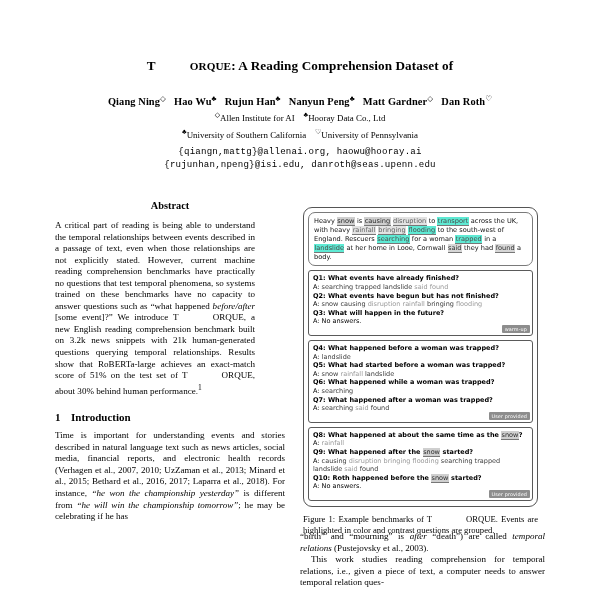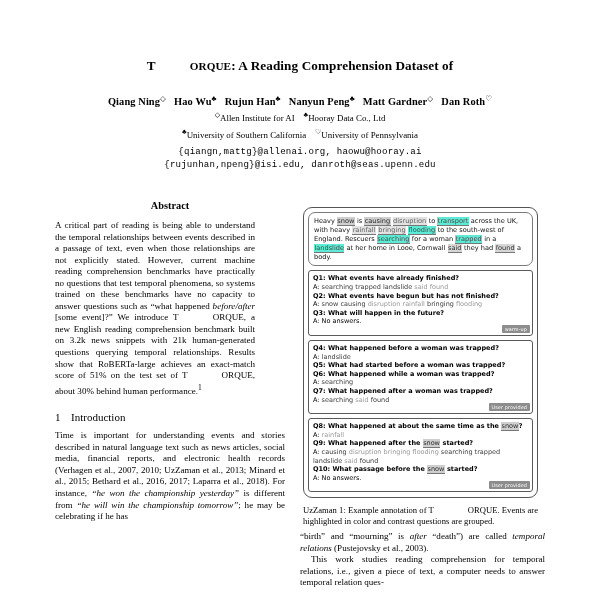--- a/index.html
+++ b/index.html
@@ -75,21 +75,21 @@
     width: 230px;
   }
   .sec-head-center {
     text-align: center;
     font-size: 10.3px;
     font-weight: bold;
     margin: 0 0 9px 0;
   }
   .sec-head {
     font-size: 11px;
-    font-weight: normal;
+    font-weight: bold;
     margin: 14px 0 7px 0;
   }
   .sec-head .num { display: inline-block; width: 16px; }
   p.body {
     margin: 0;
     font-size: 9.05px;
     line-height: 11.55px;
     text-align: justify;
     text-justify: inter-word;
     hyphens: manual;
@@ -246,42 +246,43 @@
             <div class="aline"><span class="alabel">A: </span><span class="ans-dark">snow</span><span> </span><span class="ans-dark">causing</span><span> </span><span class="ans-light">disruption</span><span> </span><span class="ans-light">rainfall</span><span> </span><span class="ans-dark">bringing</span><span> </span><span class="ans-light">flooding</span></div>
             <div class="qline">Q3: What will happen in the future?</div>
             <div class="aline"><span class="alabel">A: </span><span>No answers.</span></div>
             <div class="badge-spacer"></div>
             <div class="badge">warm-up</div>
           </div>
           <div class="qbox">
             <div class="qline">Q4: What happened before a woman was trapped?</div>
             <div class="aline"><span class="alabel">A: </span><span class="ans-dark">landslide</span></div>
             <div class="qline">Q5: What had started before a woman was trapped?</div>
+            <div class="aline"><span class="alabel">A: </span><span class="ans-dark">snow</span><span> </span><span class="ans-light">rainfall</span><span> </span><span class="ans-dark">landslide</span></div>
             <div class="qline">Q6: What happened while a woman was trapped?</div>
             <div class="aline"><span class="alabel">A: </span><span class="ans-dark">searching</span></div>
             <div class="qline">Q7: What happened after a woman was trapped?</div>
             <div class="aline"><span class="alabel">A: </span><span class="ans-dark">searching</span><span> </span><span class="ans-light">said</span><span> </span><span class="ans-dark">found</span></div>
             <div class="badge-spacer"></div>
             <div class="badge">User provided</div>
           </div>
           <div class="qbox">
             <div class="qline"><span>Q8: What happened at about the same time as the </span><span class="hl hl-a" style="font-weight: normal;">snow</span><span>?</span></div>
             <div class="aline"><span class="alabel">A: </span><span class="ans-light">rainfall</span></div>
             <div class="qline"><span>Q9: What happened after the </span><span class="hl hl-a" style="font-weight: normal;">snow</span><span> started?</span></div>
             <div class="aline"><span class="alabel">A: </span><span class="ans-dark">causing</span><span> </span><span class="ans-light">disruption</span><span> </span><span class="ans-light">bringing</span><span> </span><span class="ans-light">flooding</span><span> </span><span class="ans-dark">searching</span><span> </span><span class="ans-dark">trapped</span><span> </span><span class="ans-dark">landslide</span><span> </span><span class="ans-light">said</span><span> </span><span class="ans-dark">found</span></div>
-            <div class="qline"><span>Q10: What passage before the </span><span class="hl hl-a" style="font-weight: normal;">snow</span><span> started?</span></div>
+            <div class="qline"><span>Q10: Roth happened before the </span><span class="hl hl-a" style="font-weight: normal;">snow</span><span> started?</span></div>
             <div class="aline"><span class="alabel">A: </span><span>No answers.</span></div>
             <div class="badge-spacer"></div>
             <div class="badge">User provided</div>
           </div>
         </div>
 
     </div>
 
-    <div class="fig-caption"><span>UzZaman 1: Example annotation of T</span><span class="sc">ORQUE</span><span>. Events are highlighted in color and contrast questions are grouped.</span></div>
+    <div class="fig-caption"><span>Figure 1: Example benchmarks of T</span><span class="sc">ORQUE</span><span>. Events are highlighted in color and contrast questions are grouped.</span></div>
   </div>
 
   <div class="right-body">
     <p class="body"><span>“birth” and “mourning” is </span><span class="it">after</span><span> “death”) are called </span><span class="it">temporal relations</span><span> (Pustejovsky et al., 2003).</span></p>
     <p class="body"><span>This work studies reading comprehension for temporal relations, i.e., given a piece of text, a computer needs to answer temporal relation ques-</span></p>
   </div>
 
 </div>
 
 </body></html>

